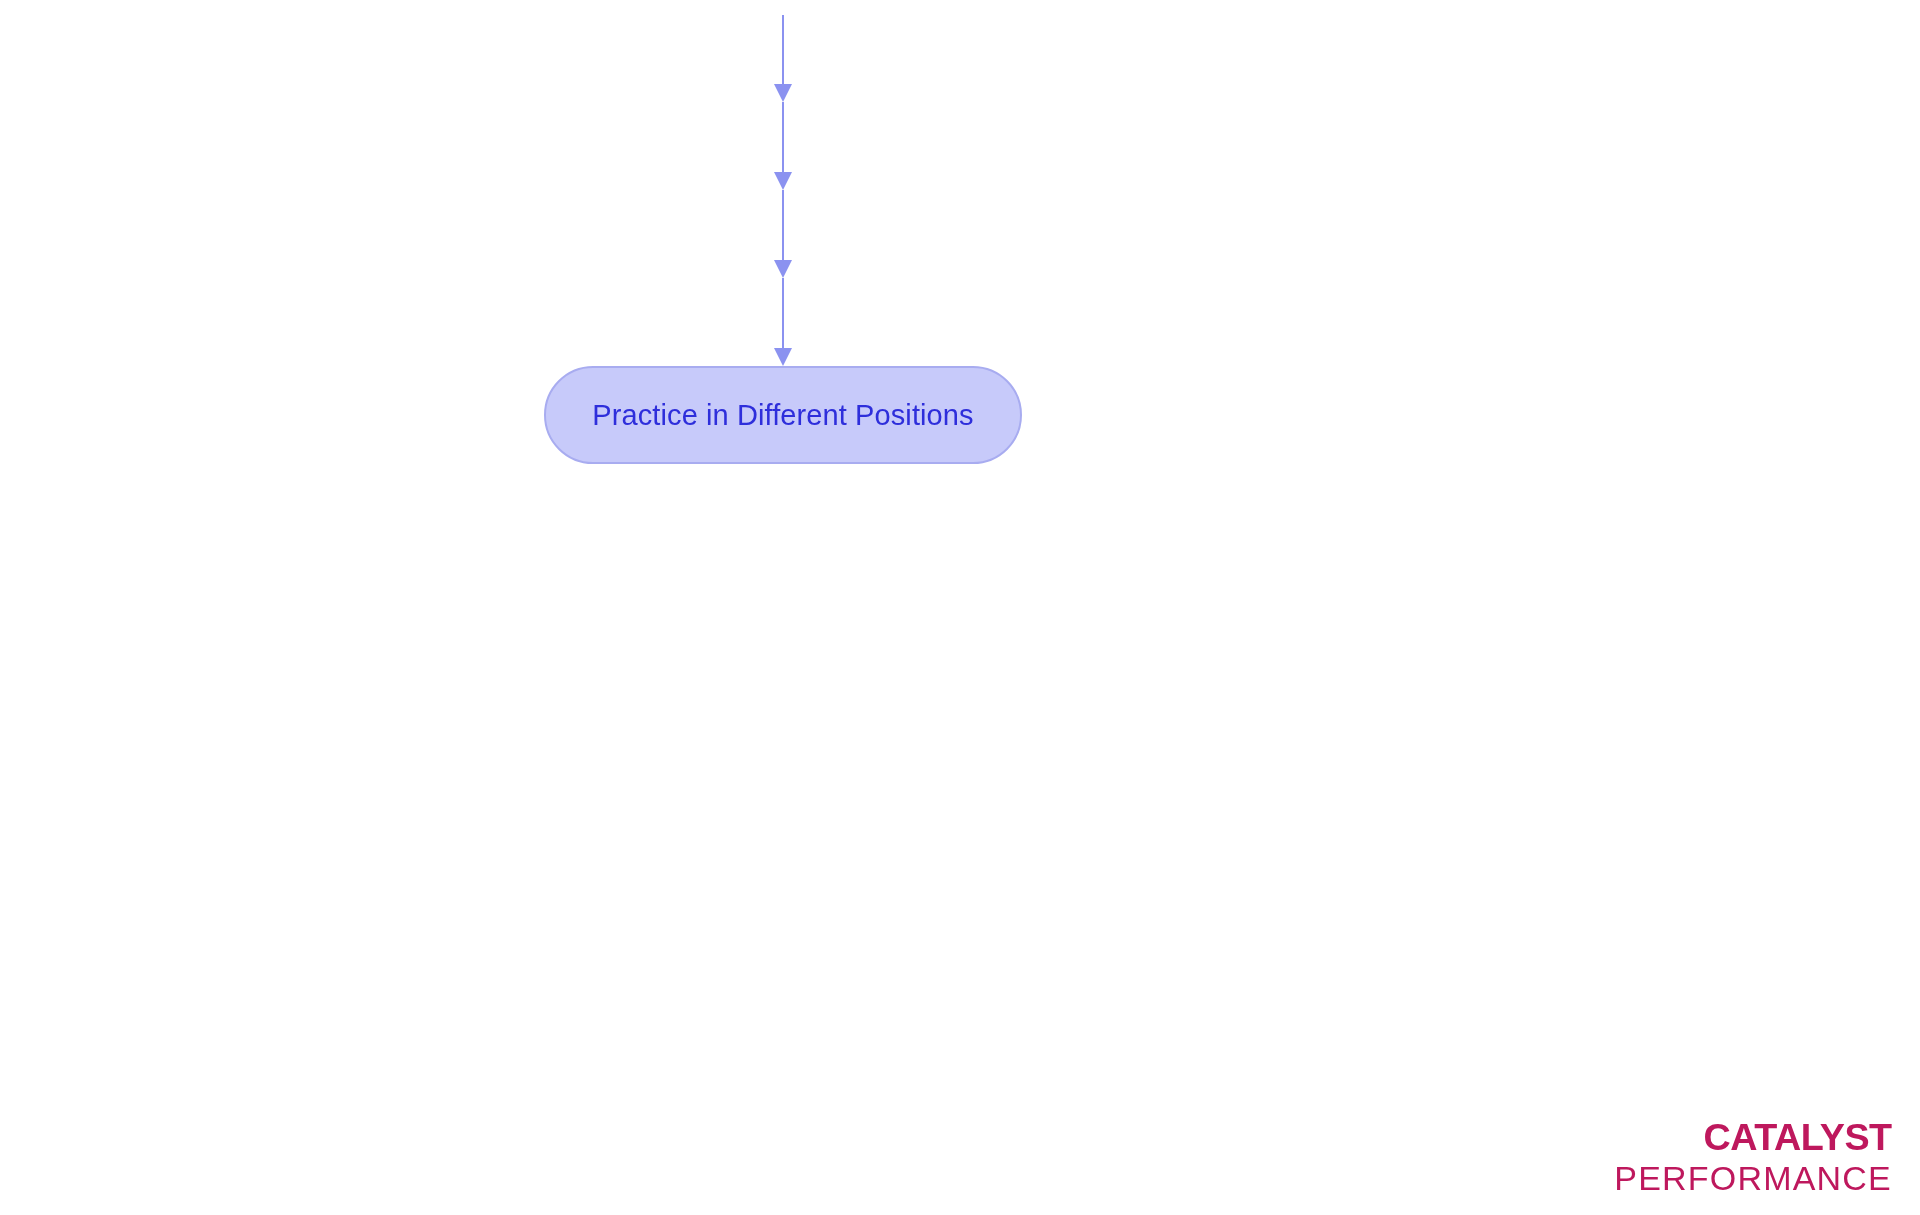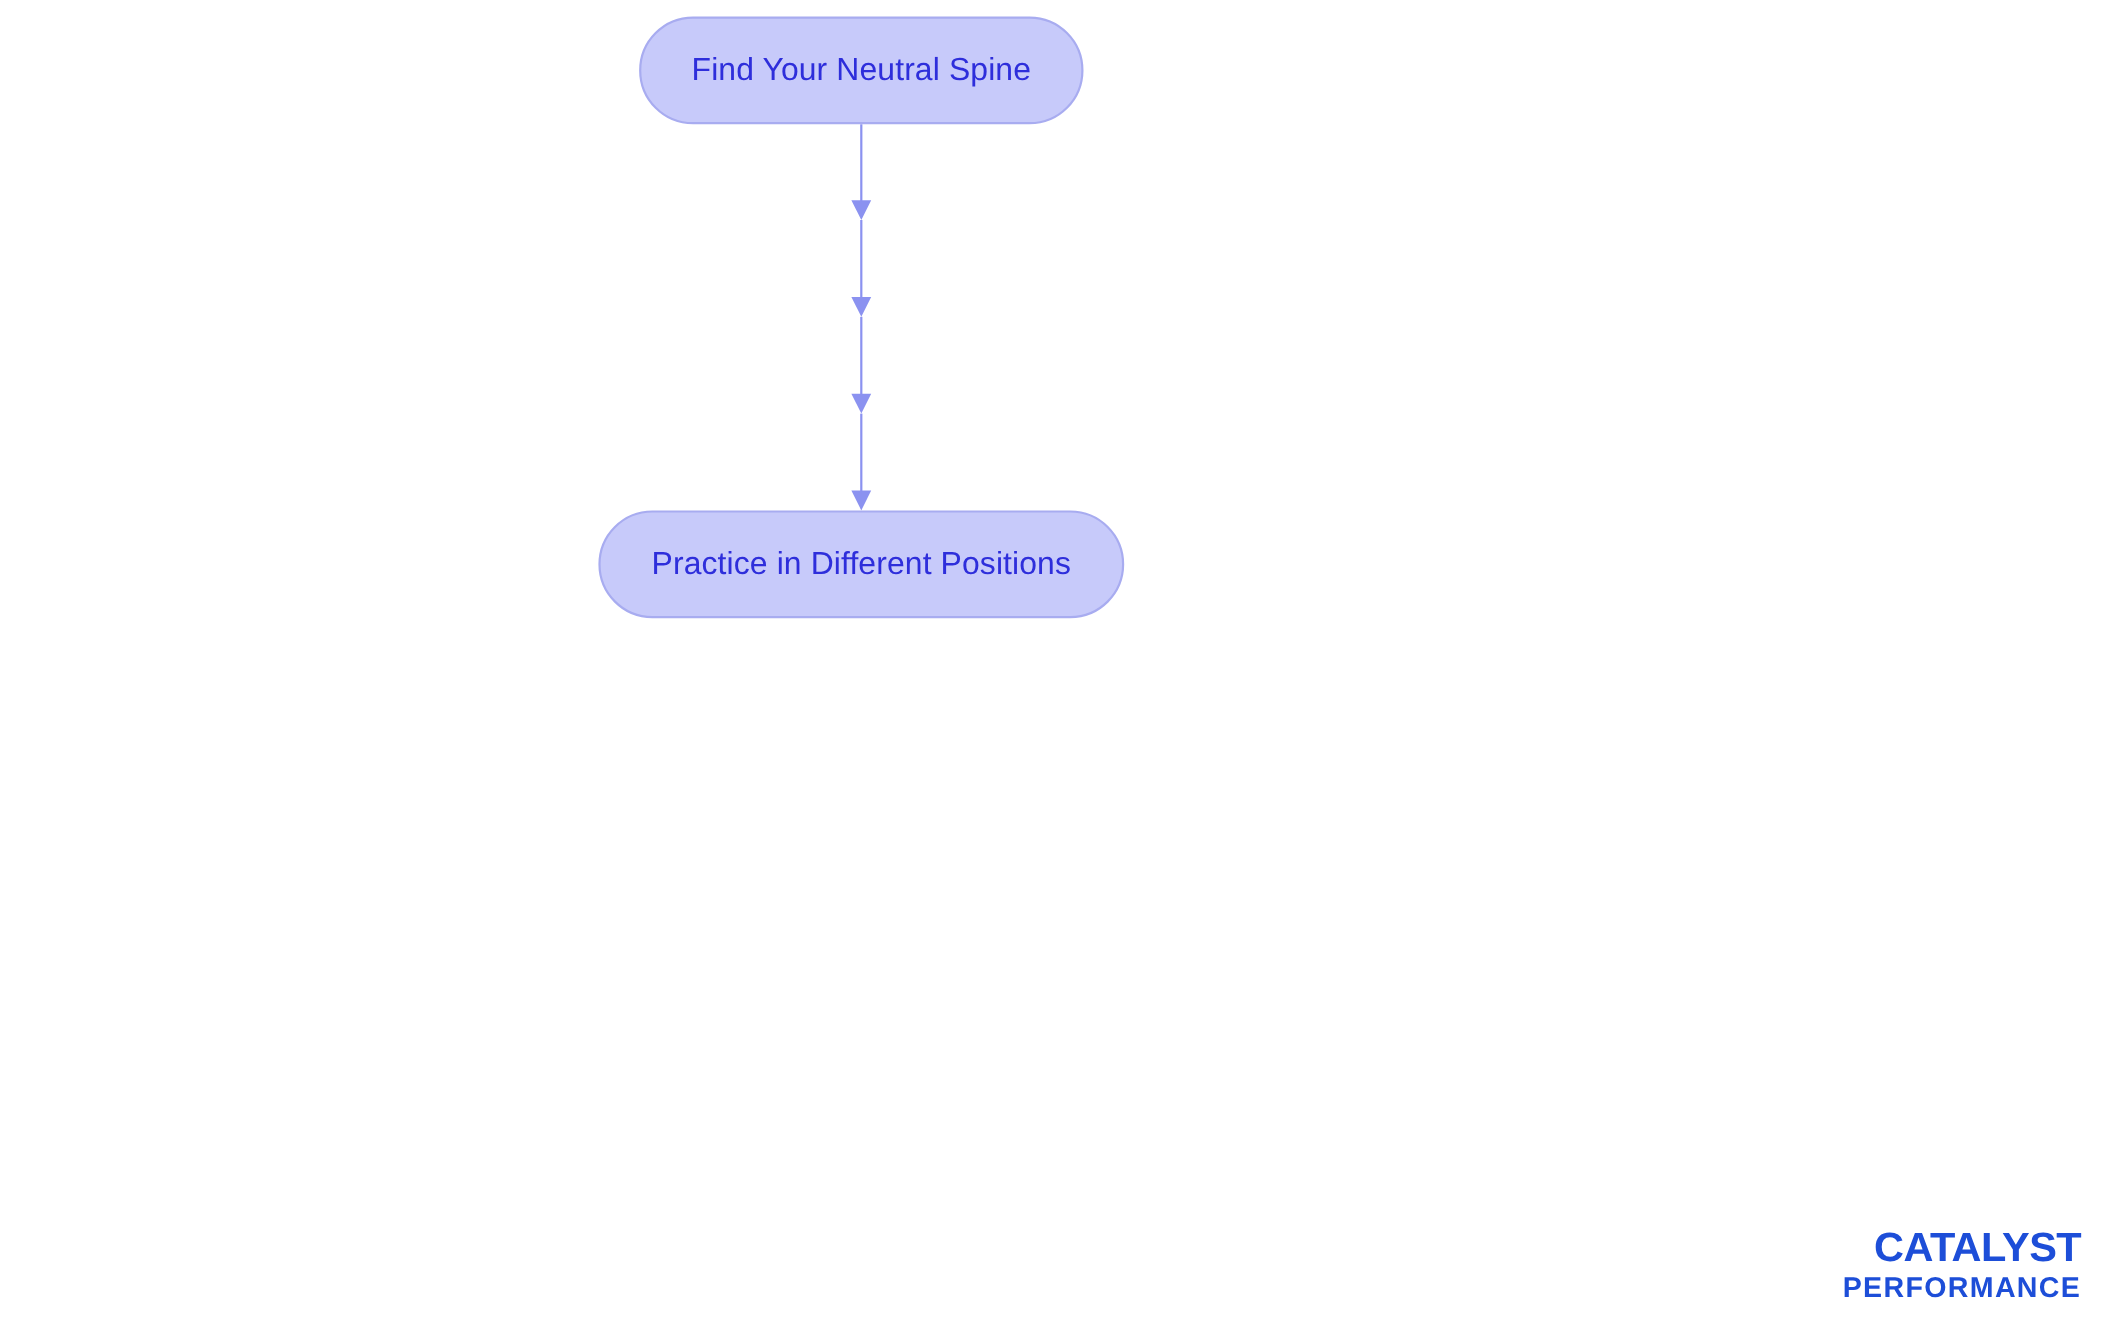--- a/index.html
+++ b/index.html
@@ -72,56 +72,53 @@
   }
   .connector.c1 .stem { height: 70px; }
   .connector.c2 .stem { height: 71px; }
   .connector.c3 .stem { height: 71px; }
   .connector.c4 .stem { height: 71px; }
 
   
   .logo {
     position: absolute;
     right: 28px;
-    bottom: 32px;
+    bottom: 20px;
     text-align: right;
-    color: #1d4ed8;
+    color: #be185d;
     user-select: none;
     margin-top: 48px;
   }
   .logo .brand {
     font-family: "Liberation Sans", sans-serif;
     font-size: 37px;
     font-weight: 700;
     letter-spacing: -0.5px;
     line-height: 1;
     transform: scaleX(1.02);
     transform-origin: right center;
     display: block;
   }
   .logo .sub {
     font-family: "Liberation Sans", sans-serif;
-    font-size: 26px;
-    font-weight: 700;
+    font-size: 34px;
+    font-weight: 400;
     letter-spacing: 1.2px;
     line-height: 1;
     margin-top: 5px;
     display: block;
   }
 </style>
 </head>
 <body>
 
 <div id="canvas">
 
   <div class="flow">
 
-    <div class="node">
-      <span>Find Your Neutral Spine</span>
-    </div>
 
     <div class="connector c1">
       <div class="stem"></div>
       <div class="head"></div>
     </div>
 
 
     <div class="connector c2">
       <div class="stem"></div>
       <div class="head"></div>

